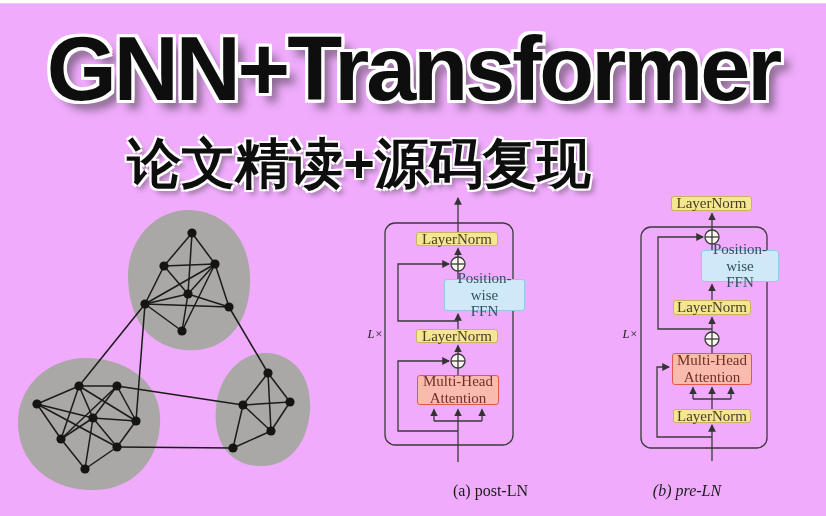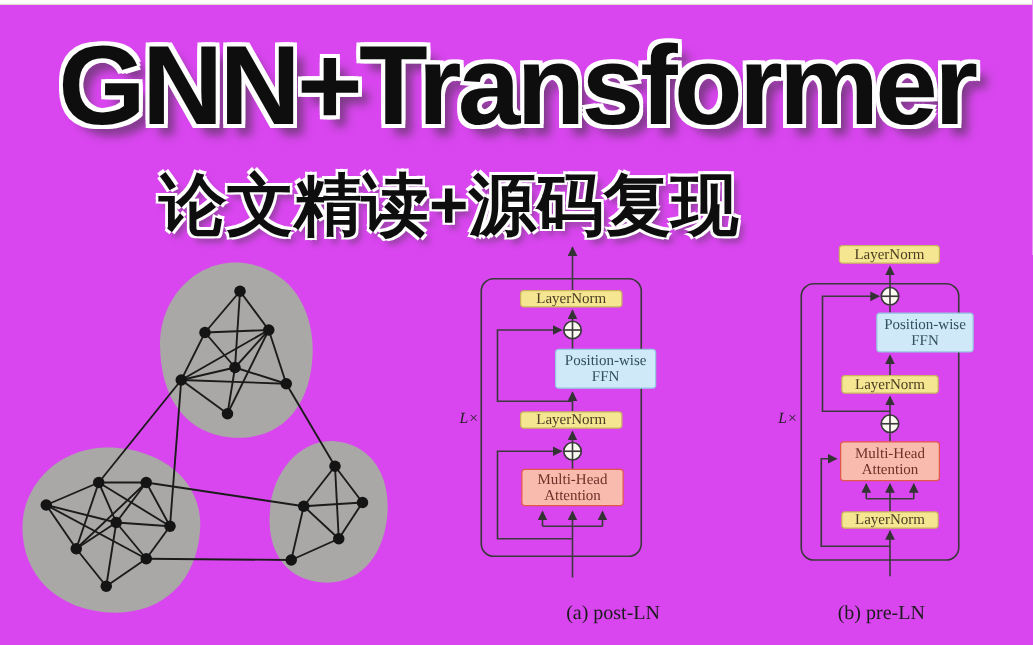--- a/index.html
+++ b/index.html
@@ -4,21 +4,21 @@
 <style>
   * { margin: 0; padding: 0; box-sizing: border-box; }
   html,body { width: 826px; height: 516px; }
   body {
     font-family: "Liberation Sans", sans-serif;
     overflow: hidden;
   }
   .canvas {
     position: relative;
     width: 826px; height: 516px;
-    background: #d946ef;
+    background: #f0abfc;
     overflow: hidden;
   }
   .top-strip {
     position: absolute; left: 0; top: 0; width: 826px; height: 4px;
     background: #FEFEFB;
     border-bottom: 1px solid #DDDBD3;
   }
   .title {
     position: absolute; left: 0; top: 24px; width: 826px;
     text-align: center;
@@ -46,21 +46,21 @@
   }
   svg.overlay {
     position: absolute; left: 0; top: 0;
     width: 826px; height: 516px;
   }
   .bx {
     position: absolute;
     display: flex; align-items: center; justify-content: center;
     text-align: center;
     font-family: "Liberation Serif", serif;
-    font-size: 12px; line-height: 1.12;
+    font-size: 15px; line-height: 1.12;
     border-radius: 3px;
     border: 1.2px solid;
     white-space: pre-line;
   }
   .bx-ln  { background: #F5E792; border-color: #C9B35C; color: #4a3b22; }
   .bx-ffn { background: #CFE9F8; border-color: #96C8E0; color: #31505f; margin-left: 28px; }
   .bx-mha { background: #FABBAF; border-color: #E2594C; color: #702f28; text-align: center; }
   .loop-label {
     position: absolute;
     font-family: "Liberation Serif", serif;
@@ -228,15 +228,15 @@
   <div class="caption" style="left:378px; top:482px; width:150px;text-align:right;">(a) post-LN</div>
 
   <div class="bx bx-ln" style="left:671px; top:196px; width:81px; height:15px;">LayerNorm</div>
   <div class="bx bx-ffn" style="left:673px; top:250px; width:78px; height:32px;">Position-wise
 FFN</div>
   <div class="bx bx-ln" style="left:673px; top:300px; width:78px; height:15px;">LayerNorm</div>
   <div class="bx bx-mha" style="left:672px; top:353px; width:80px; height:32px;">Multi-Head
 Attention</div>
   <div class="bx bx-ln" style="left:673px; top:409px; width:78px; height:14px;">LayerNorm</div>
   <div class="loop-label" style="left:605px; top:327px; width:33px;">L×</div>
-  <div class="caption" style="left:630px; top:482px; width:150px;">(b) pre-LN</div>
+  <div class="caption" style="left:612px; top:482px; width:150px;font-style:italic;">(b) pre-LN</div>
 
 </div>
 
 </body></html>

